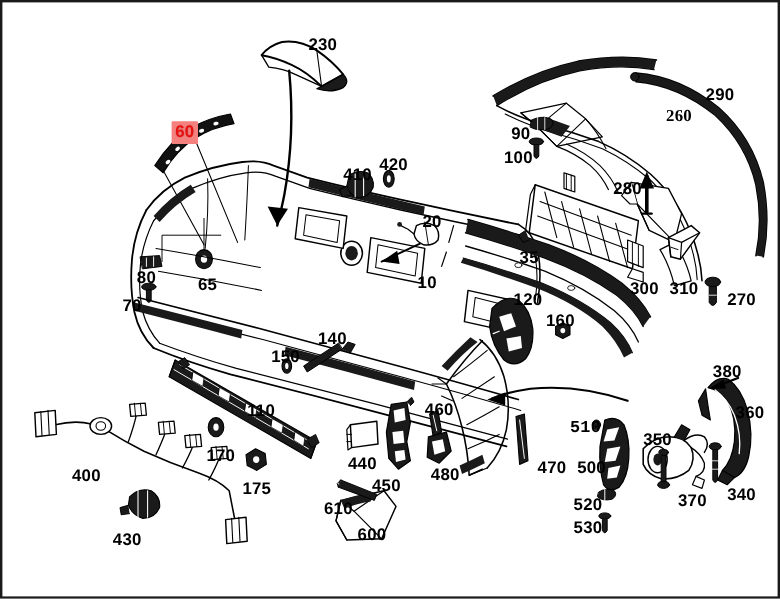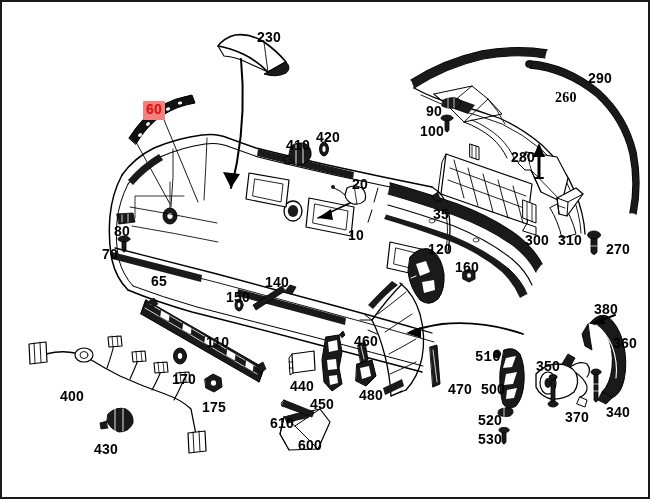--- a/index.html
+++ b/index.html
@@ -437,21 +437,21 @@
         <path d="M404 331 L419 325 L419 336 Z" fill="#000000" stroke="none"></path>
       </g>
 
     </g>
   </svg>
 
   <div class="label" style="left:346px; top:226px;">10</div>
   <div class="label" style="left:350px; top:175px;">20</div>
   <div class="label" style="left:431px; top:205px;">35</div>
   <div class="label highlight" style="left:141px; top:99px;">60</div>
-  <div class="label" style="left:149px; top:228px;margin-top:44px;">65</div>
+  <div class="label" style="left:163px; top:228px;">65</div>
   <div class="label" style="left:100px; top:245px;">70</div>
   <div class="label" style="left:100px; top:222px;padding-left:12px;">80</div>
   <div class="label" style="left:424px; top:102px;">90</div>
   <div class="label" style="left:418px; top:122px;">100</div>
   <div class="label" style="left:204px; top:333px;">110</div>
   <div class="label" style="left:426px; top:240px;">120</div>
   <div class="label" style="left:263px; top:273px;">140</div>
   <div class="label" style="left:224px; top:288px;">150</div>
   <div class="label" style="left:453px; top:258px;">160</div>
   <div class="label" style="left:170px; top:370px;">170</div>

